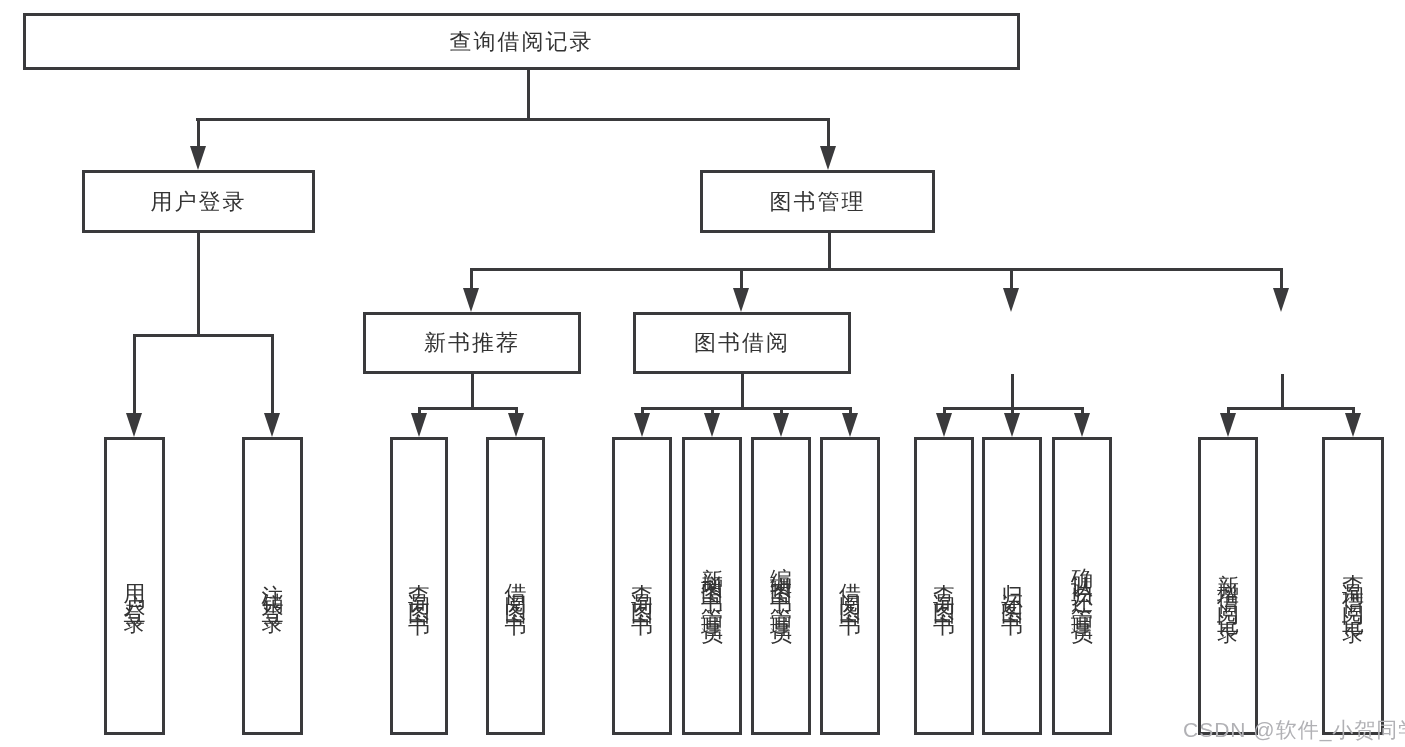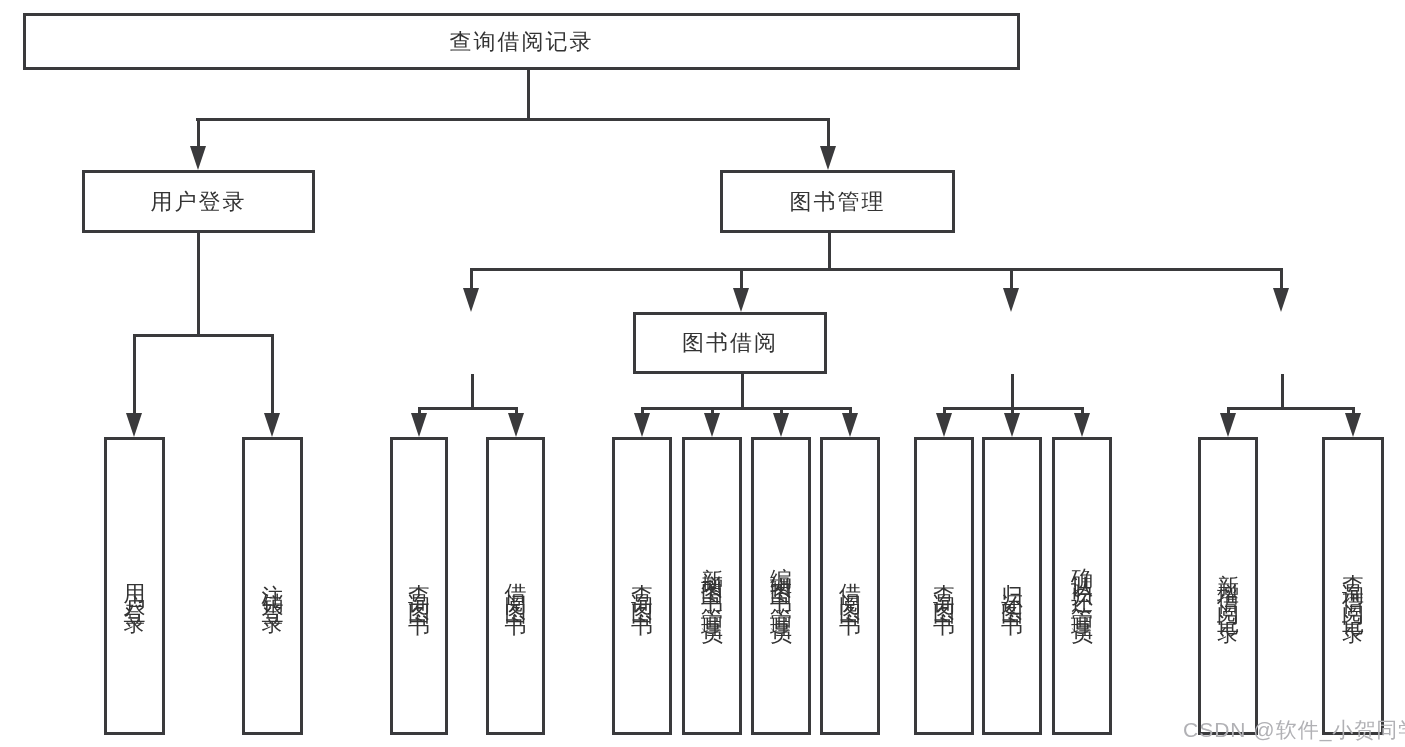--- a/index.html
+++ b/index.html
@@ -43,41 +43,42 @@
   <div class="box" style="left:23px;top:13px;width:997px;height:57px">查询借阅记录</div>
 
   <div class="vl" style="left:527px;top:68px;height:52px"></div>
   <div class="hl" style="left:196px;top:118px;width:634px"></div>
   <div class="vl" style="left:197px;top:118px;height:32px"></div>
   <div class="tri" style="left:190px;top:146px"></div>
   <div class="vl" style="left:827px;top:118px;height:32px"></div>
   <div class="tri" style="left:820px;top:146px"></div>
 
   <div class="box" style="left:82px;top:170px;width:233px;height:63px">用户登录</div>
-  <div class="box" style="left:720px;top:170px;width:235px;height:63px">图书管理</div>
+  <div class="box" style="left:700px;top:170px;width:235px;height:63px">图书管理</div>
 
   <div class="vl" style="left:197px;top:233px;height:103px"></div>
   <div class="hl" style="left:133px;top:334px;width:140px"></div>
   <div class="vl" style="left:133px;top:334px;height:82px"></div>
   <div class="tri" style="left:126px;top:413px"></div>
   <div class="vl" style="left:271px;top:334px;height:82px"></div>
   <div class="tri" style="left:264px;top:413px"></div>
 
   <div class="vl" style="left:828px;top:233px;height:37px"></div>
   <div class="hl" style="left:470px;top:268px;width:813px"></div>
   <div class="vl" style="left:470px;top:268px;height:24px"></div>
   <div class="tri" style="left:463px;top:288px"></div>
   <div class="vl" style="left:740px;top:268px;height:24px"></div>
   <div class="tri" style="left:733px;top:288px"></div>
   <div class="vl" style="left:1010px;top:268px;height:24px"></div>
   <div class="tri" style="left:1003px;top:288px"></div>
   <div class="vl" style="left:1280px;top:268px;height:24px"></div>
   <div class="tri" style="left:1273px;top:288px"></div>
 
-  <div class="box" style="left:633px;top:312px;width:194px;height:62px">图书借阅</div>
+  <div class="box" style="left:363px;top:312px;width:218px;height:62px">新书推荐</div>
+  <div class="box" style="left:633px;top:312px;width:218px;height:62px">图书借阅</div>
 
   <div class="vl" style="left:471px;top:374px;height:36px"></div>
   <div class="hl" style="left:418px;top:407px;width:100px"></div>
   <div class="vl" style="left:418px;top:407px;height:9px"></div>
   <div class="tri" style="left:411px;top:413px"></div>
   <div class="vl" style="left:515px;top:407px;height:9px"></div>
   <div class="tri" style="left:508px;top:413px"></div>
 
   <div class="vl" style="left:741px;top:374px;height:36px"></div>
   <div class="hl" style="left:641px;top:407px;width:210px"></div>

